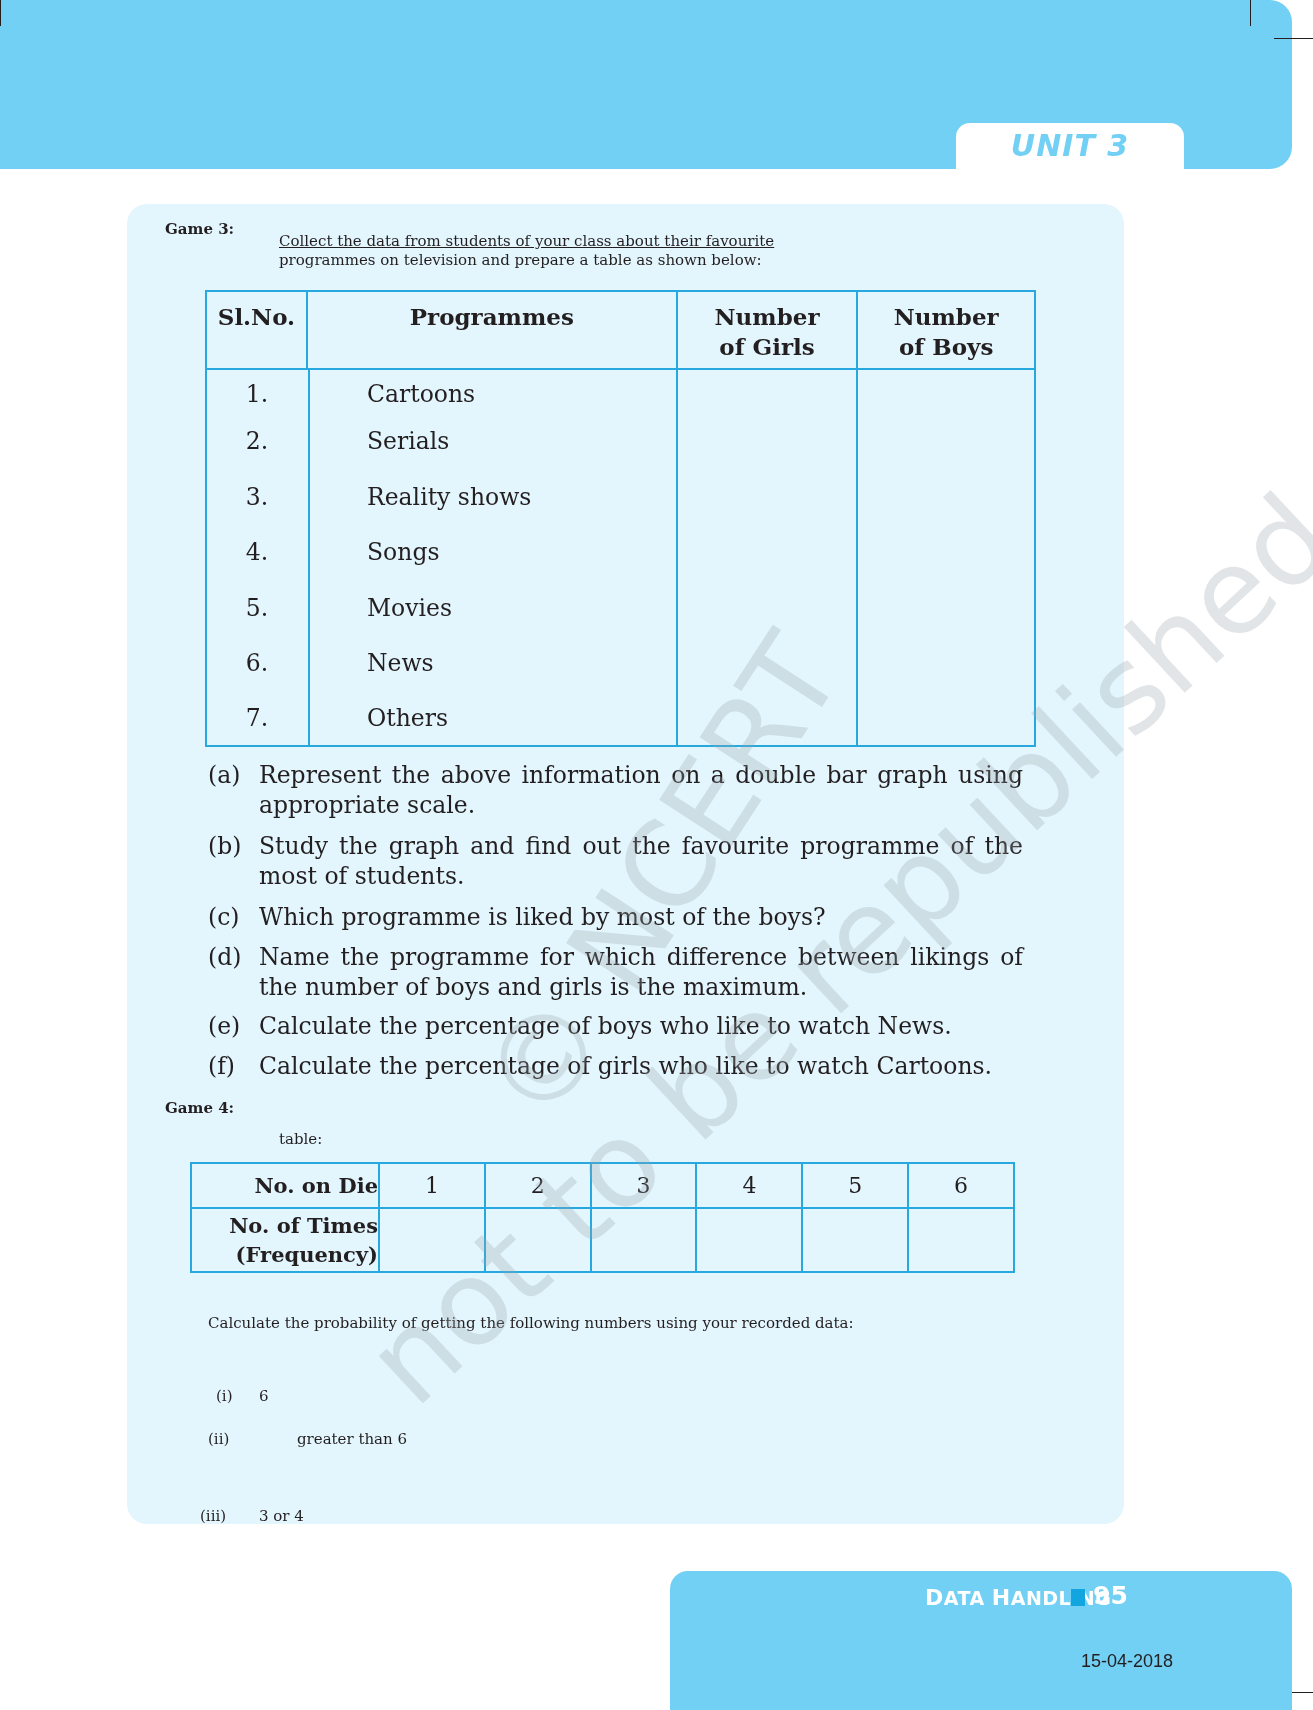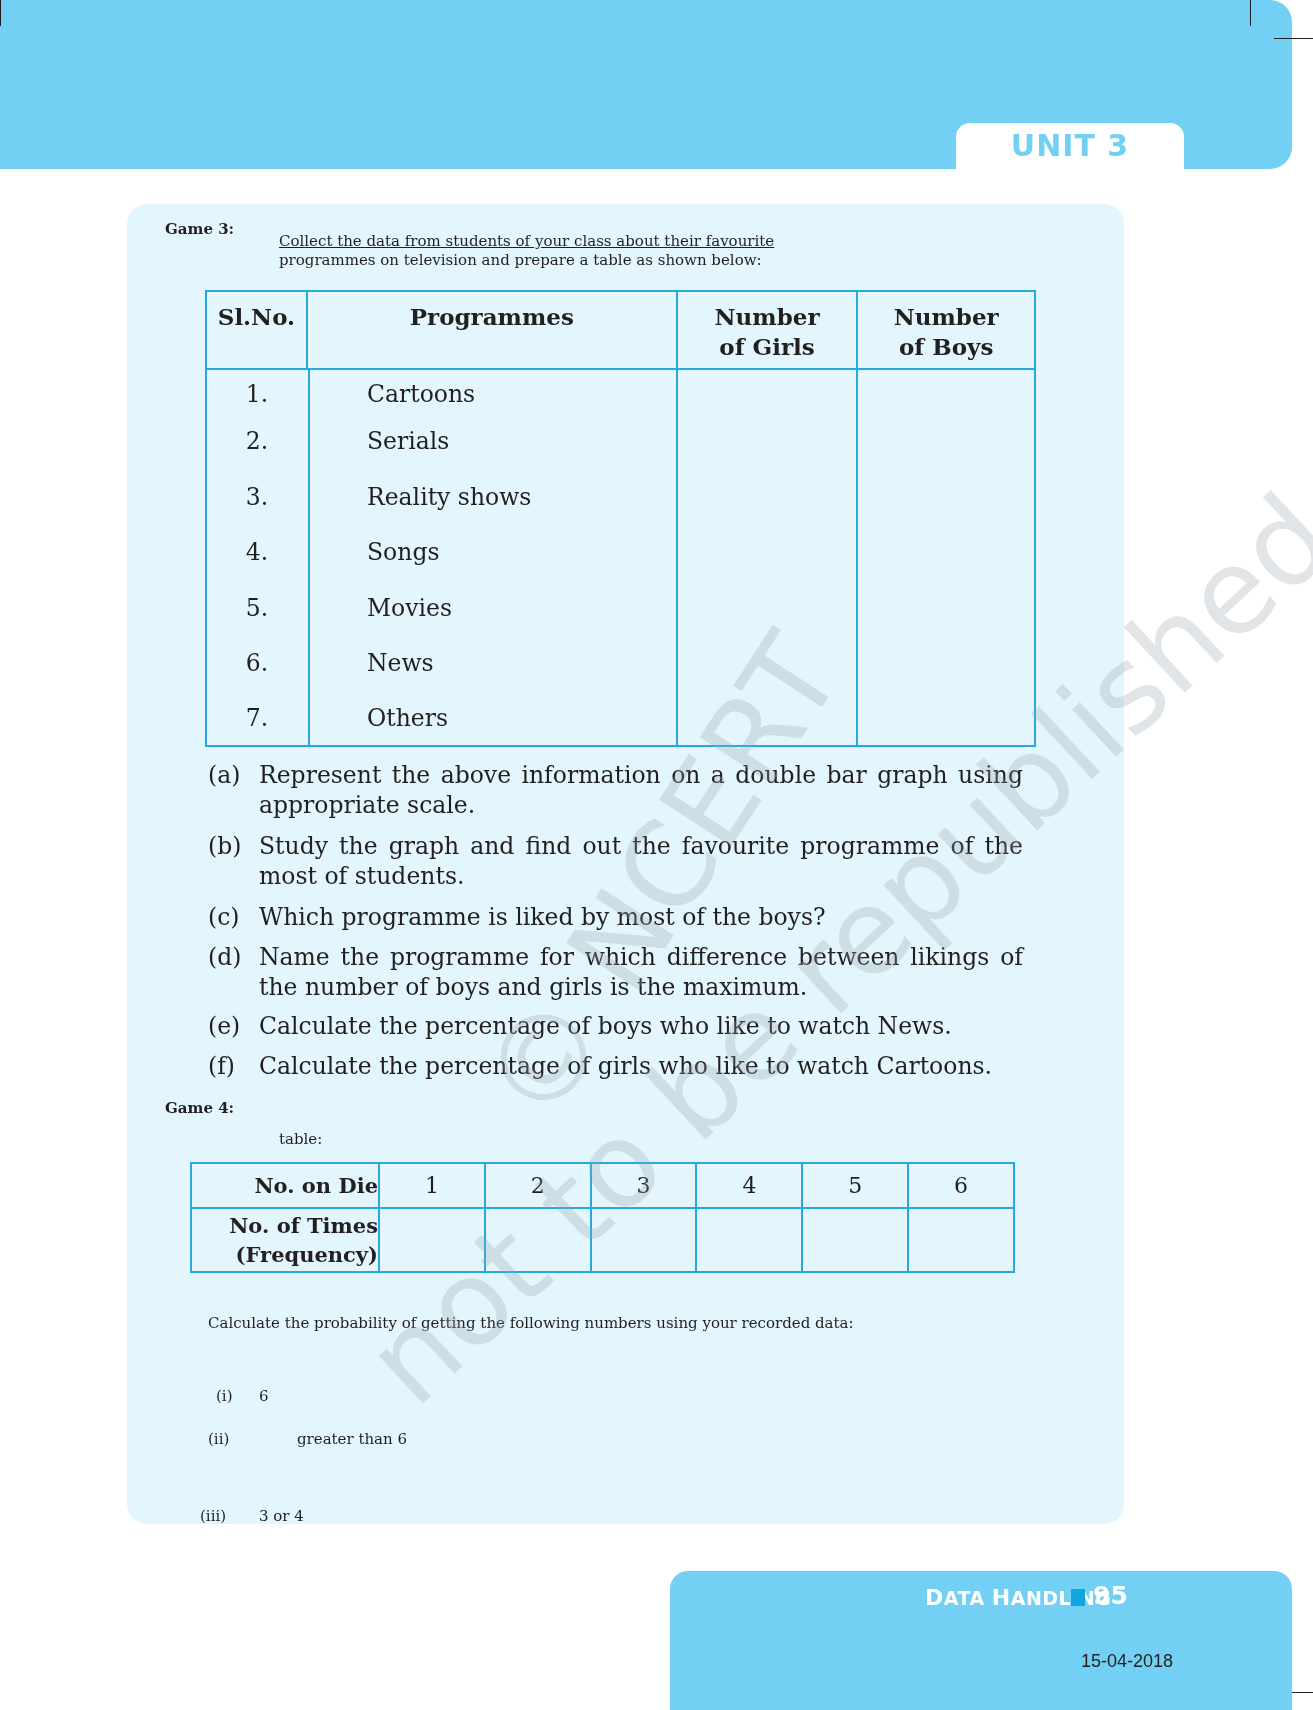--- a/index.html
+++ b/index.html
@@ -1,21 +1,21 @@
 <!DOCTYPE html>
 <html><head>
 <meta charset="utf-8">
 <style>
   html, body { margin:0; padding:0; }
   body { width:1313px; height:1710px; position:relative; background:#ffffff; overflow:hidden;
          font-family:"DejaVu Serif","Liberation Serif",serif; color:#231f20; }
   .header-band { position:absolute; left:0; top:0; width:1292px; height:169px; background:#72d0f4;
                  border-bottom-right-radius:22px; border-top-right-radius:22px; }
   .unit-tab { position:absolute; left:956px; top:123px; width:228px; height:50px; background:#ffffff;
-              border-top-left-radius:14px; border-top-right-radius:14px; text-align:center; }
+              border-top-left-radius:14px; border-top-right-radius:14px; text-align:center;font-style:italic; }
   .unit-tab span { display:inline-block; margin-top:5px; font-family:"DejaVu Sans","Liberation Sans",sans-serif;
                    font-weight:bold; font-size:30px; color:#72d0f4; letter-spacing:1px; }
   .crop { position:absolute; background:#231f20; }
   .content-box { position:absolute; left:127px; top:204px; width:997px; height:1320px; background:#e3f5fd;
                  border-radius:20px; }
   .para { position:absolute; font-size:15px; line-height:31px; }
   .game-label { font-weight:bold; }
   table { border-collapse:collapse; position:absolute; }
   td, th { border:2.5px solid #27a9df; padding:0; }
   .t1 th { font-weight:bold; font-size:23px; line-height:30px; vertical-align:top; text-align:center; padding-top:10px; }

